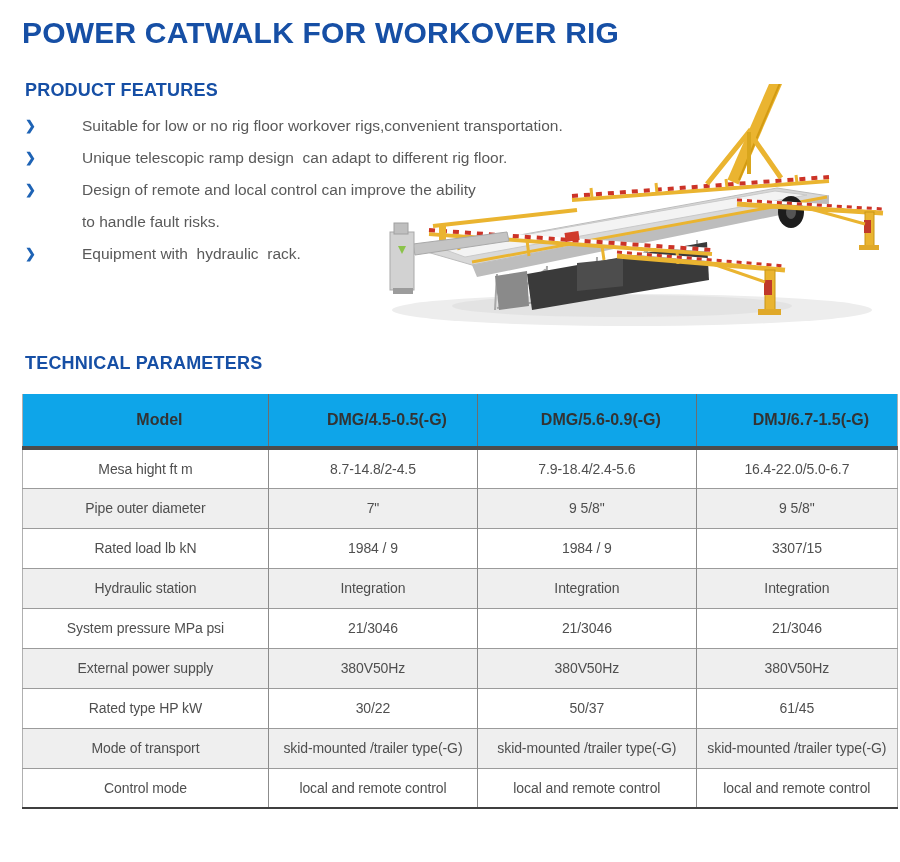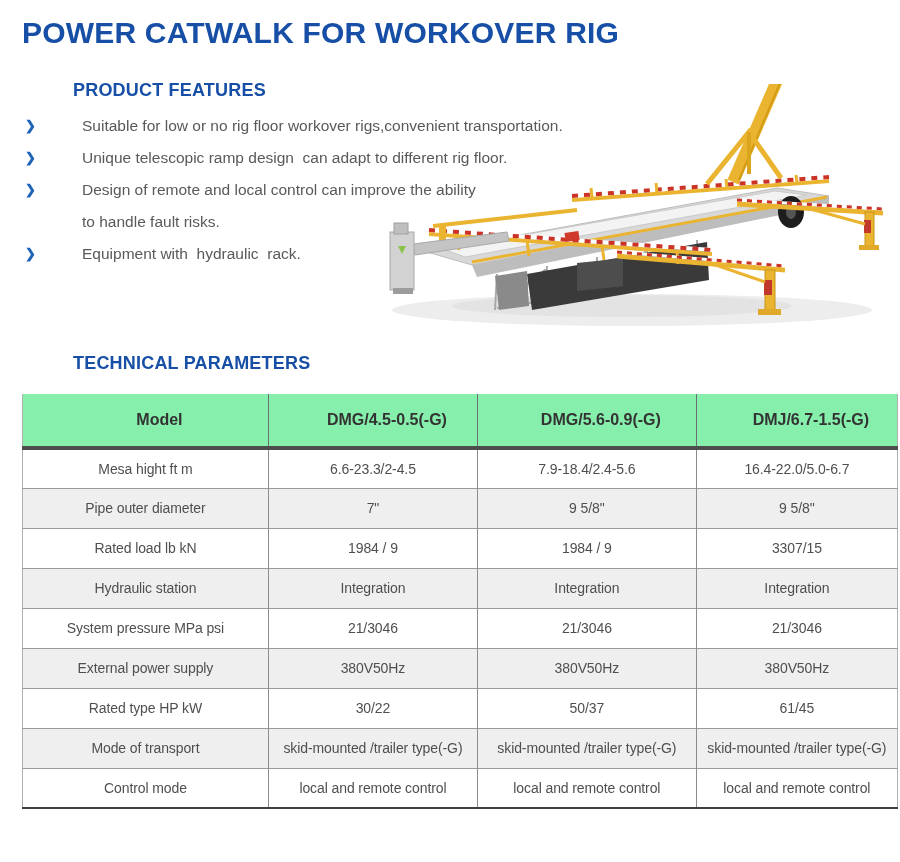--- a/index.html
+++ b/index.html
@@ -12,21 +12,20 @@
   }
   .page-title {
     position: absolute; left: 22px; top: 16px;
     font-size: 30px; font-weight: 700; color: #164fa5;
     letter-spacing: 0.2px;
   }
   .section-heading {
     position: absolute;
     font-size: 18px; font-weight: 700; color: #164fa5;
     letter-spacing: 0.2px;
-    margin-left: 48px;
   }
   .features-heading { left: 25px; top: 80px; }
   .tech-heading { left: 25px; top: 353px; }
 
   .features-list {
     position: absolute; left: 25px; top: 110px; width: 600px;
     z-index: 2; list-style: none;
   }
   .feature-item {
     display: flex; align-items: flex-start;
@@ -42,21 +41,21 @@
     position: absolute; left: 377px; top: 84px; width: 523px; height: 252px;
     z-index: 1;
   }
 
   .spec-table-wrap { position: absolute; left: 22px; top: 394px; width: 876px; }
   table.spec-table {
     width: 100%; border-collapse: collapse; table-layout: fixed;
     border-left: 1px solid #b0b0b0; border-right: 1px solid #b0b0b0;
   }
   .spec-table th {
-    background: #86efac; color: #333333;
+    background: #0ea5e9; color: #333333;
     font-size: 16px; font-weight: 700;
     height: 54px; text-align: center; vertical-align: middle;
     border-bottom: 4px solid #4c4c4c;
     border-left: 1px solid #6e6e6e;
     padding-left: 28px;
   }
   .spec-table th:first-child { border-left: none; }
   .spec-table td {
     height: 40px; text-align: center; vertical-align: middle;
     font-size: 14px; color: #4f4f4f; letter-spacing: -0.1px;
@@ -183,21 +182,21 @@
     <tr>
       <th>Model</th>
       <th>DMG/4.5-0.5(-G)</th>
       <th>DMG/5.6-0.9(-G)</th>
       <th>DMJ/6.7-1.5(-G)</th>
     </tr>
   </thead>
   <tbody>
     <tr>
       <td>Mesa hight ft m</td>
-      <td>6.6-23.3/2-4.5</td>
+      <td>8.7-14.8/2-4.5</td>
       <td>7.9-18.4/2.4-5.6</td>
       <td>16.4-22.0/5.0-6.7</td>
     </tr>
     <tr>
       <td>Pipe outer diameter</td>
       <td>7"</td>
       <td>9 5/8"</td>
       <td>9 5/8"</td>
     </tr>
     <tr>

